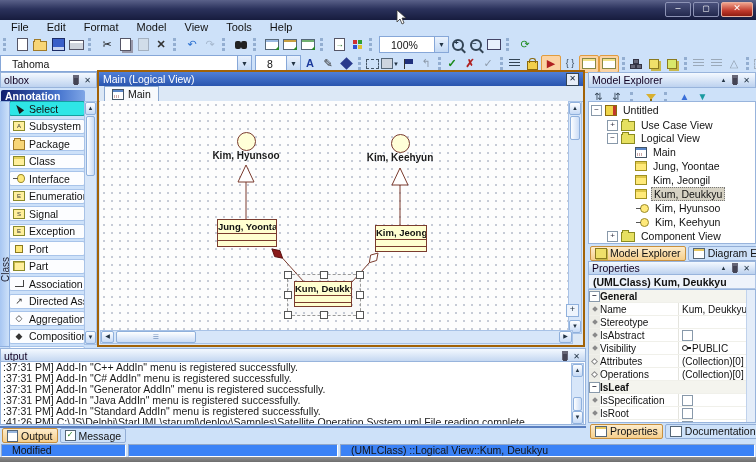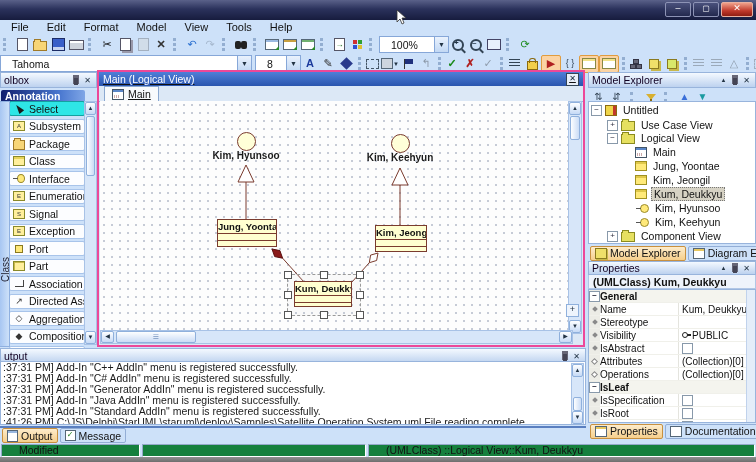--- a/index.html
+++ b/index.html
@@ -101,21 +101,21 @@
   .sb-v{background:#d7e6f9;border:1px solid #a8c2e6;}
   #tbx-sb{position:absolute;right:0;top:29px;width:11px;bottom:2px;}
   .sb-btn{height:11px;background:linear-gradient(180deg,#fdfeff,#c6daf6);border:1px solid #8fb0dc;border-radius:2px;
     font-size:6px;color:#234;text-align:center;line-height:10px;}
   .sb-btn.dn{position:absolute;bottom:0;left:0;right:0;}
   .sb-thumb{margin:1px;height:58px;background:linear-gradient(90deg,#fdfeff,#cadcf6);border:1px solid #8fb0dc;border-radius:2px;}
   #side-tab{left:0;top:101px;width:9px;height:244px;background:linear-gradient(90deg,#a7c6f2,#cde1f9);border:1px solid #8fb0e0;border-left:none;}
   #side-tab span{display:block;margin:155px auto 0;writing-mode:vertical-rl;transform:rotate(180deg);font-size:10px;color:#223;}
 
   
-  #mdi{left:97px;top:70px;width:488px;height:277px;border:2px solid #ec4899;background:#dce8f6;box-sizing:border-box;text-decoration:underline;}
+  #mdi{left:97px;top:70px;width:488px;height:277px;border:2px solid #a16207;background:#dce8f6;box-sizing:border-box;}
   #mdi-title{height:14px;background:linear-gradient(180deg,#4f7fd8,#2a55ae);color:#fff;display:flex;align-items:center;padding:0 4px;font-size:10.5px;}
   #mdi-close{width:11px;height:11px;background:#e8eef8;border:1px solid #345;color:#123;font-size:8px;line-height:10px;text-align:center;}
   #mdi-close::before{content:"✕";}
   #mdi-tabs{height:15px;border-bottom:1px solid #9ab4dc;display:flex;align-items:flex-end;padding-left:5px;}
   .mdi-tab{height:14px;background:#f8fafc;border:1px solid #8aa8d0;border-bottom:none;display:flex;align-items:center;gap:4px;padding:0 7px;font-size:10.5px;}
   .i-diagram{width:10px;height:9px;background:#fff;border:1px solid #456;box-shadow:inset 0 2px 0 #5a86c8;position:relative;}
   .i-diagram::after{content:"";position:absolute;left:1px;bottom:1px;width:6px;height:3px;background:repeating-linear-gradient(90deg,#caa 0 1px,transparent 1px 2px);}
   #canvas{position:absolute;left:1px;top:29px;width:471px;height:231px;background:#fdfdfd;
     background-image:radial-gradient(#c6cbd6 0.8px,transparent 0.9px);background-size:8px 8px;overflow:hidden;}
   #canvas svg{position:absolute;left:0;top:0;}
@@ -190,21 +190,21 @@
   .out-line{height:11px;line-height:11px;font-size:10.5px;white-space:nowrap;padding-left:2px;color:#1a1a1a;}
   #out-sb{position:absolute;right:1px;top:1px;width:11px;height:60px;}
   #out-sb .sb-thumb{height:12px;position:absolute;bottom:12px;left:0;right:0;margin:1px;}
   #bottom-tabs{left:0;top:426px;width:586px;height:17px;border-top:2px solid #5a7fc0;display:flex;gap:2px;align-items:center;padding:1px 2px;box-sizing:border-box;}
   .i-check{width:9px;height:9px;background:#fff;border:1px solid #567;font-size:8px;line-height:8px;color:#1a7a1a;text-align:center;}
   .i-check::before{content:"✓";}
   .i-outdoc{width:9px;height:10px;background:#fff;border:1px solid #567;box-shadow:inset 0 2px 0 #9ab8e0;}
 
   
   #statusbar{left:0;top:444px;width:756px;height:13px;display:flex;gap:2px;padding:0 1px;box-sizing:border-box;}
-  .scell{border:1px solid;border-color:#93a8c8 #fff #fff #93a8c8;background:#15803d;font-size:10.5px;padding:0 17px;
+  .scell{border:1px solid;border-color:#93a8c8 #fff #fff #93a8c8;background:#3b82f6;font-size:10.5px;padding:0 10px;
     white-space:nowrap;overflow:hidden;line-height:11px;}
   #bottom-edge{left:0;top:457px;width:756px;height:5px;background:linear-gradient(180deg,#8f8f8f,#6e6e6e);}
 
   
   #cursor{left:396px;top:10px;width:12px;height:16px;z-index:99;}
 </style>
 </head>
 <body>
 
 <div class="abs" id="titlebar">
@@ -677,33 +677,33 @@
       <span class="pgut">
           <span class="pmark"></span>
         </span>
       <span class="pname">Stereotype</span>
       <span class="pval"></span>
     </div>
     <div class="prow">
       <span class="pgut">
           <span class="pmark"></span>
         </span>
+      <span class="pname">IsAbstract</span>
+      <span class="pval">
+          <span class="chk"></span>
+        </span>
+    </div>
+    <div class="prow">
+      <span class="pgut">
+          <span class="pmark"></span>
+        </span>
       <span class="pname">Visibility</span>
       <span class="pval">
           <span class="keyico"></span>
           <span>PUBLIC</span>
-        </span>
-    </div>
-    <div class="prow">
-      <span class="pgut">
-          <span class="pmark"></span>
-        </span>
-      <span class="pname">IsAbstract</span>
-      <span class="pval">
-          <span class="chk"></span>
         </span>
     </div>
     <div class="prow">
       <span class="pgut">
           <span class="pmark hollow"></span>
         </span>
       <span class="pname">Attributes</span>
       <span class="pval">(Collection)[0]</span>
     </div>
     <div class="prow">

